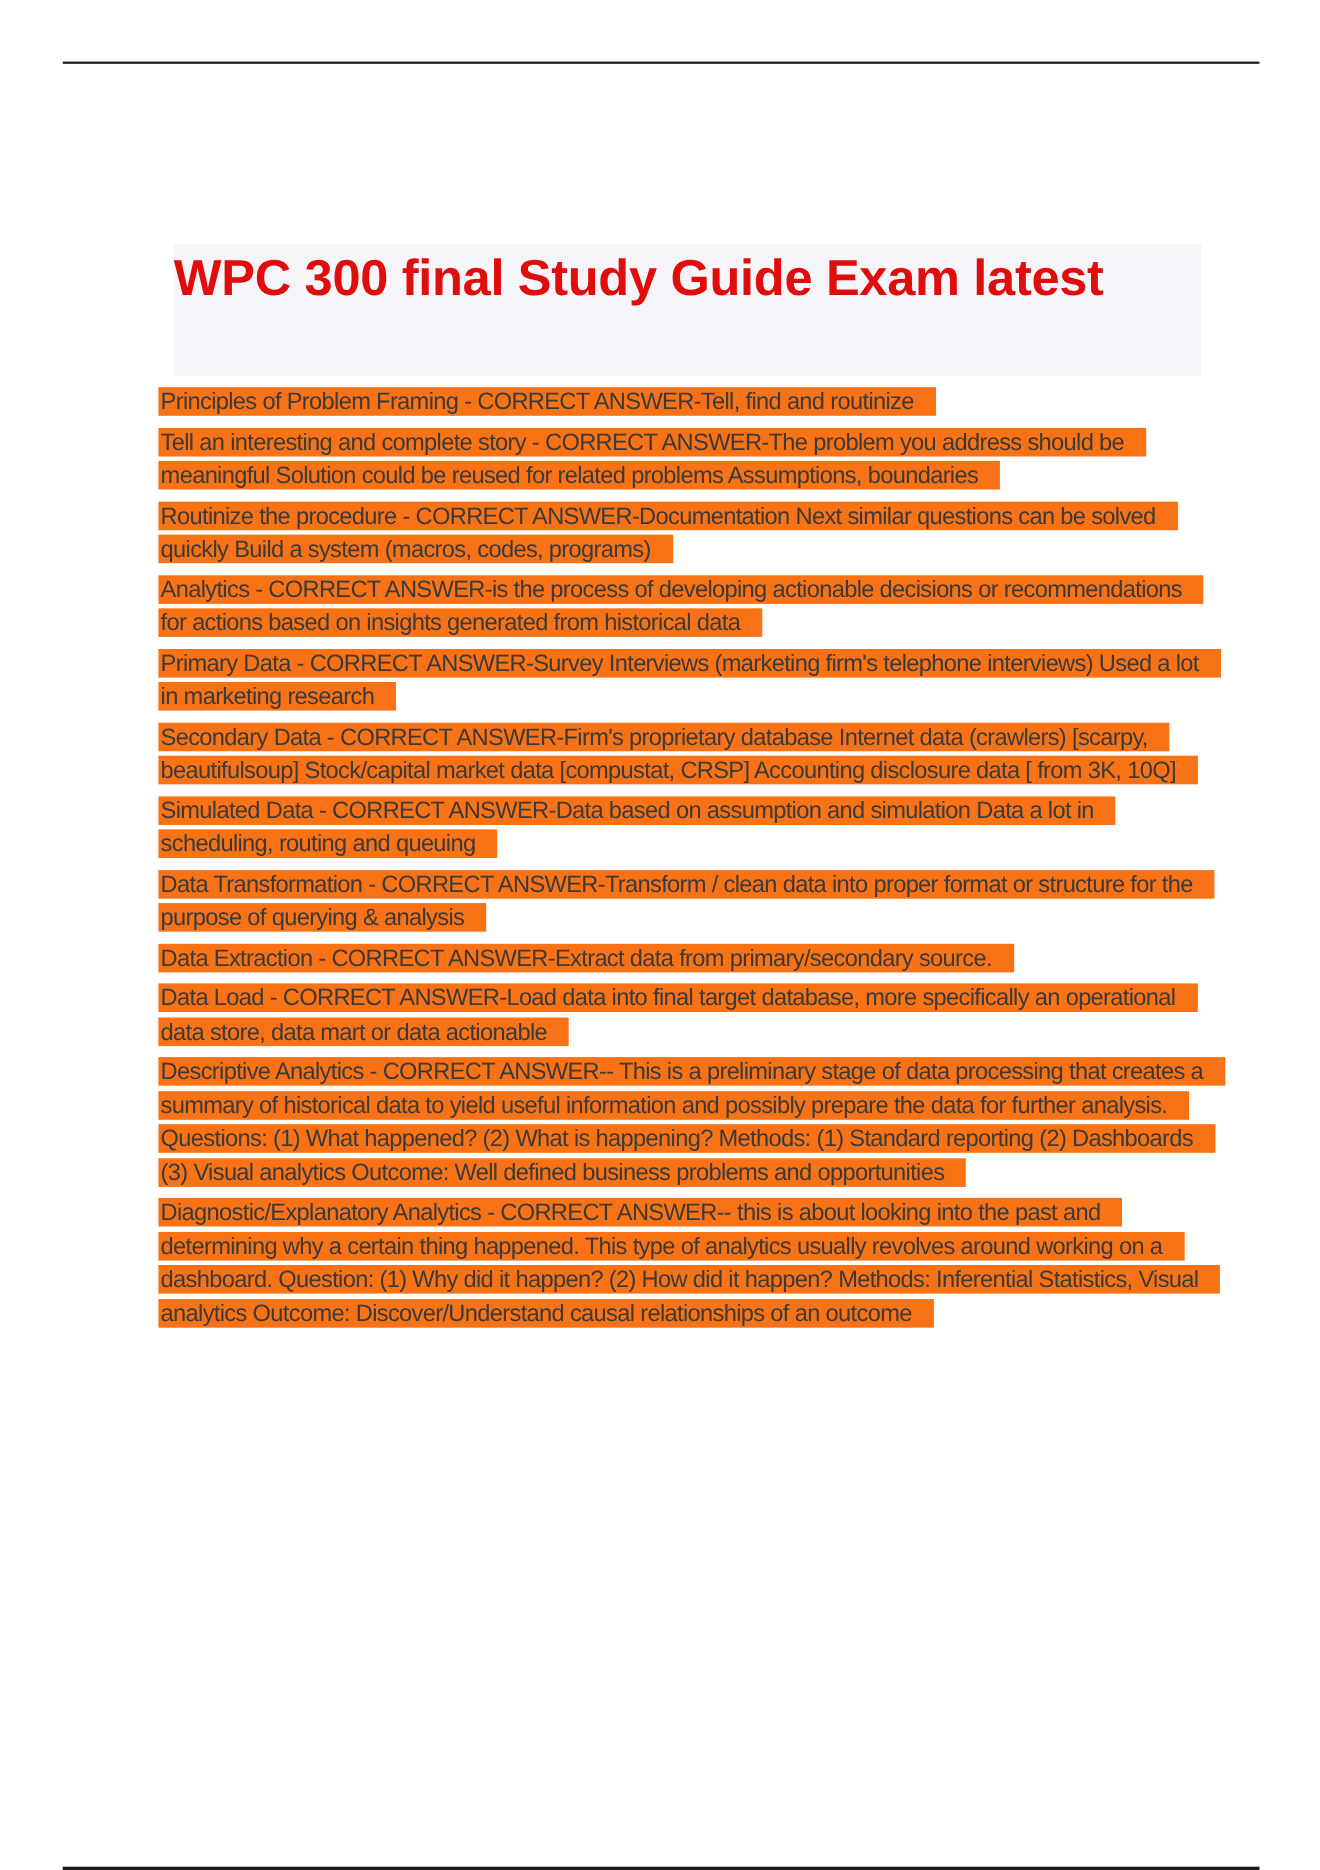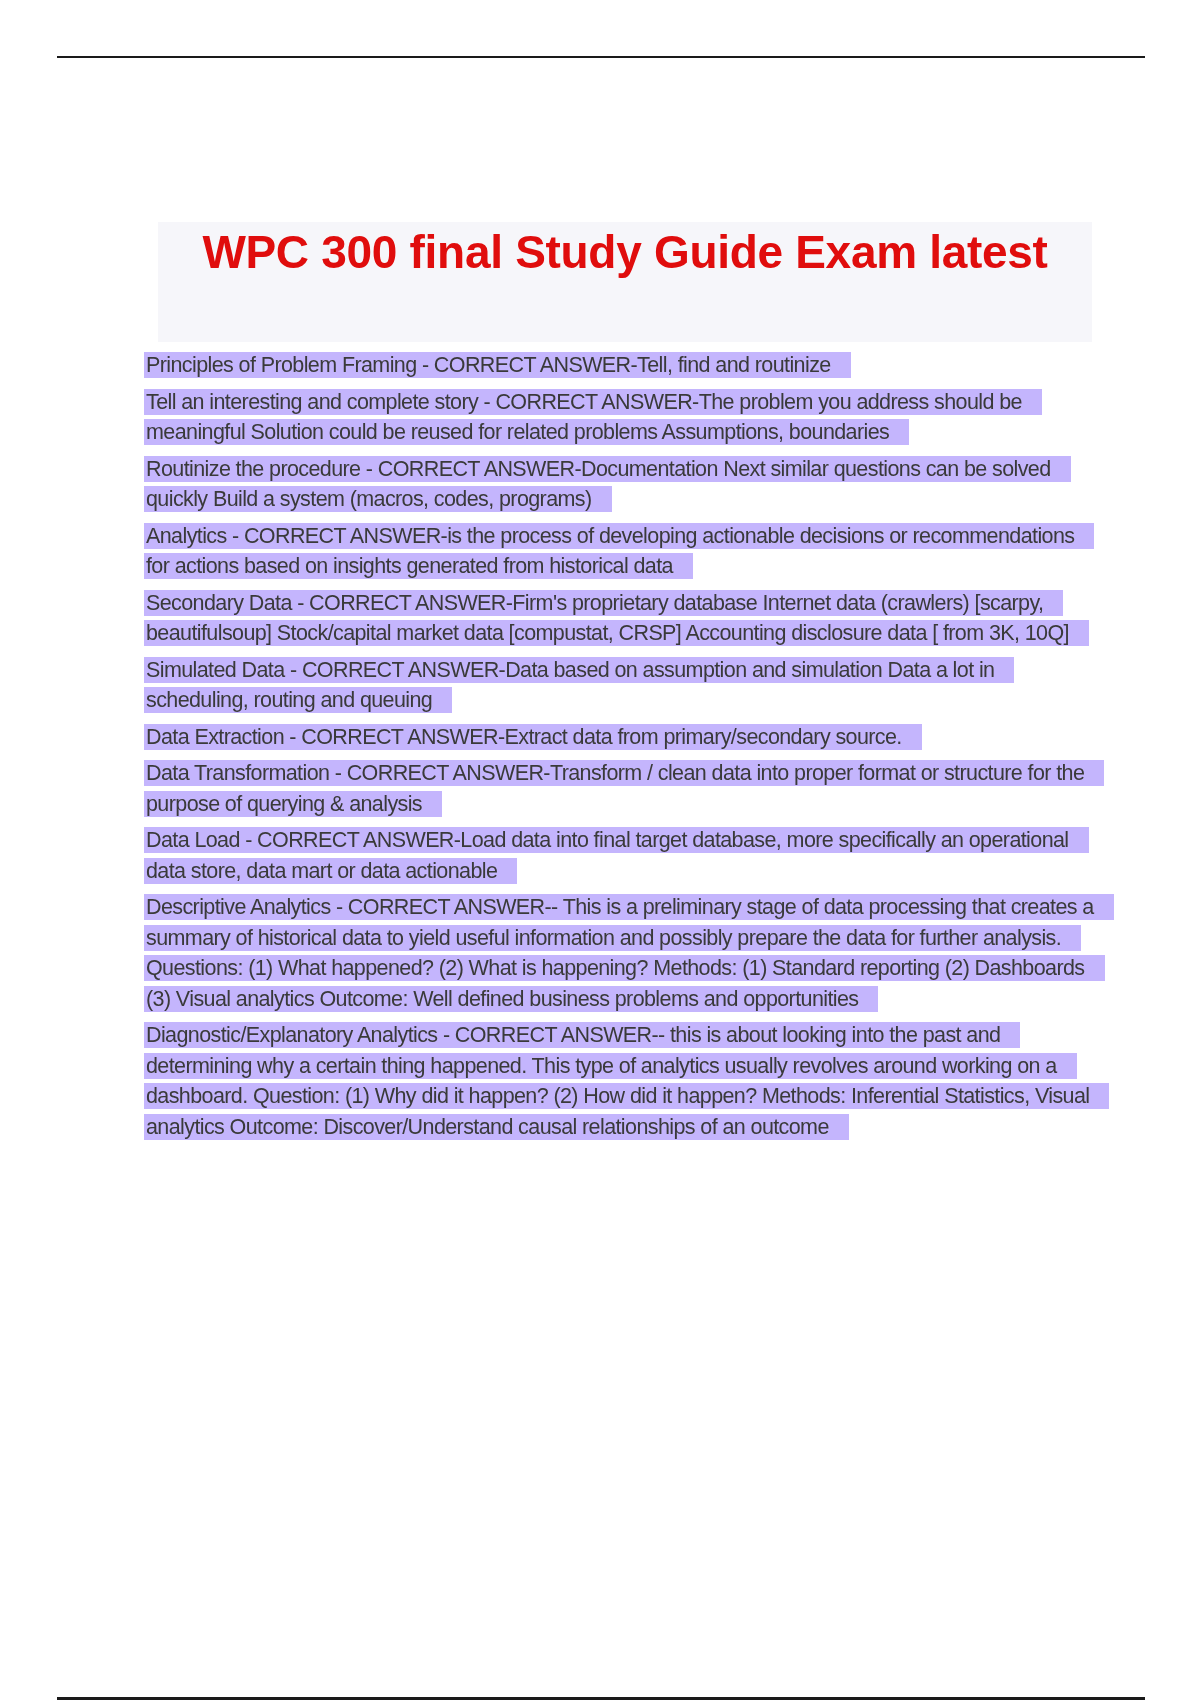--- a/index.html
+++ b/index.html
@@ -30,21 +30,20 @@
       height: 3px;
       background: #1a1a1a;
     }
     .title-box {
       position: absolute;
       left: 158px;
       top: 222px;
       width: 934px;
       height: 120px;
       background: #f6f6fa;
-      text-align: center;
     }
     .title-line {
       color: #e00d0d;
       font-weight: bold;
       font-size: 46px;
       line-height: 60px;
       letter-spacing: -0.3px;
       margin: 0;
     }
     .entries {
@@ -54,42 +53,43 @@
       width: 950px;
     }
     .entry {
       margin: 0 0 6px 0;
       font-size: 21.5px;
       line-height: 30.5px;
       color: #3a3a3a;
       letter-spacing: -0.6px;
     }
     .entry span.hl {
-      background: #c4b5fd;
+      background: #f97316;
       box-decoration-break: clone;
       -webkit-box-decoration-break: clone;
       padding: 1px 20px 1px 2px;
     }
   </style>
 </head>
 <body>
 
 <div class="rule-top"></div>
 
 <div class="title-box">
   <p class="title-line">WPC 300 final Study Guide Exam latest</p>
 </div>
 
 <div class="entries">
   <p class="entry"><span class="hl">Principles of Problem Framing - CORRECT ANSWER-Tell, find and routinize</span></p>
   <p class="entry"><span class="hl">Tell an interesting and complete story - CORRECT ANSWER-The problem you address should be meaningful Solution could be reused for related problems Assumptions, boundaries</span></p>
   <p class="entry"><span class="hl">Routinize the procedure - CORRECT ANSWER-Documentation Next similar questions can be solved quickly Build a system (macros, codes, programs)</span></p>
   <p class="entry"><span class="hl">Analytics - CORRECT ANSWER-is the process of developing actionable decisions or recommendations for actions based on insights generated from historical data</span></p>
+  <p class="entry"><span class="hl">Primary Data - CORRECT ANSWER-Survey Interviews (marketing firm's telephone interviews) Used a lot in marketing research</span></p>
   <p class="entry"><span class="hl">Secondary Data - CORRECT ANSWER-Firm's proprietary database Internet data (crawlers) [scarpy, beautifulsoup] Stock/capital market data [compustat, CRSP] Accounting disclosure data [ from 3K, 10Q]</span></p>
   <p class="entry"><span class="hl">Simulated Data - CORRECT ANSWER-Data based on assumption and simulation Data a lot in scheduling, routing and queuing</span></p>
+  <p class="entry"><span class="hl">Data Transformation - CORRECT ANSWER-Transform / clean data into proper format or structure for the purpose of querying &amp; analysis</span></p>
   <p class="entry"><span class="hl">Data Extraction - CORRECT ANSWER-Extract data from primary/secondary source.</span></p>
-  <p class="entry"><span class="hl">Data Transformation - CORRECT ANSWER-Transform / clean data into proper format or structure for the purpose of querying &amp; analysis</span></p>
   <p class="entry"><span class="hl">Data Load - CORRECT ANSWER-Load data into final target database, more specifically an operational data store, data mart or data actionable</span></p>
   <p class="entry"><span class="hl">Descriptive Analytics - CORRECT ANSWER-- This is a preliminary stage of data processing that creates a summary of historical data to yield useful information and possibly prepare the data for further analysis. Questions: (1) What happened? (2) What is happening? Methods: (1) Standard reporting (2) Dashboards (3) Visual analytics Outcome: Well defined business problems and opportunities</span></p>
   <p class="entry"><span class="hl">Diagnostic/Explanatory Analytics - CORRECT ANSWER-- this is about looking into the past and determining why a certain thing happened. This type of analytics usually revolves around working on a dashboard. Question: (1) Why did it happen? (2) How did it happen? Methods: Inferential Statistics, Visual analytics Outcome: Discover/Understand causal relationships of an outcome</span></p>
 </div>
 
 <div class="rule-bottom"></div>
 
 </body></html>

